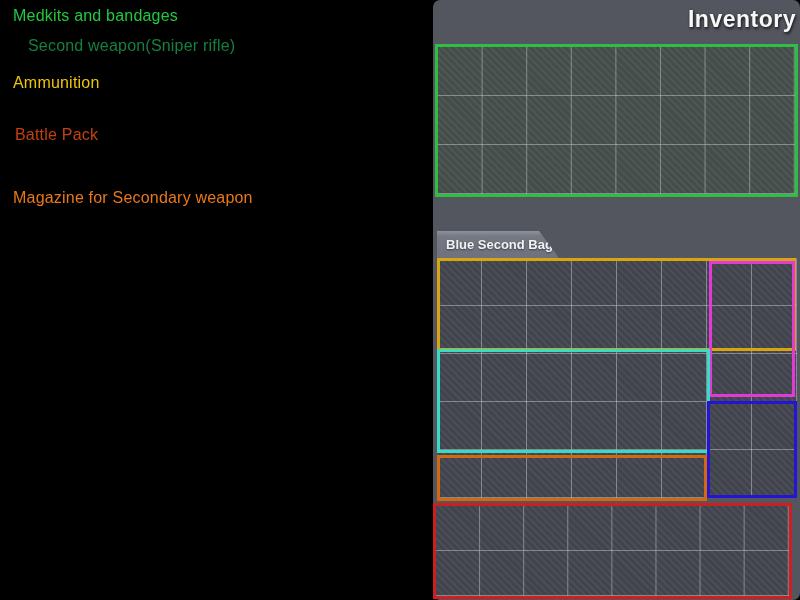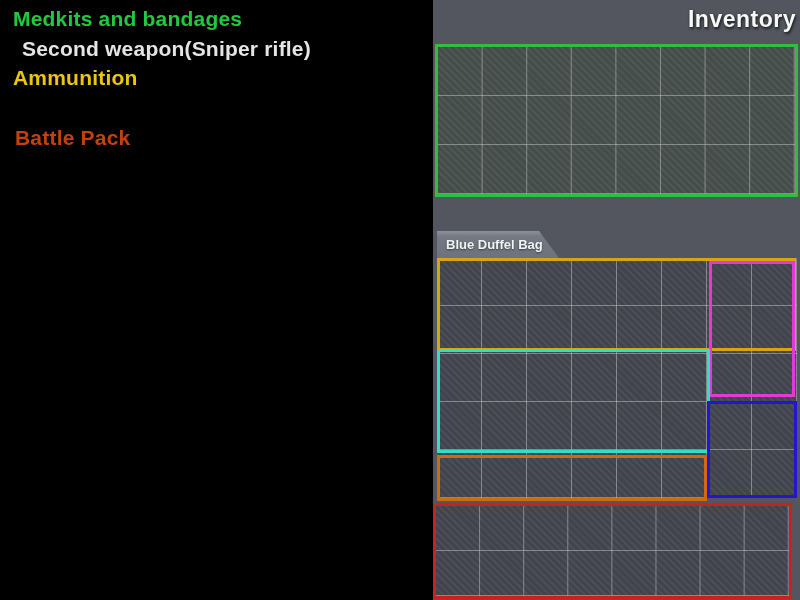--- a/index.html
+++ b/index.html
@@ -15,37 +15,38 @@
     position: relative;
     width: 800px;
     height: 600px;
     background: #000;
   }
   
   .legend { position: absolute; left: 0; top: 0; width: 433px; height: 600px; }
   .legend-line {
     position: absolute;
     left: 13px;
-    font-size: 21px;
-    font-weight: 700;
+    font-size: 16px;
+    font-weight: 400;
     white-space: nowrap;
     letter-spacing: 0.2px;
   }
   
   .panel {
     position: absolute;
     left: 433px; top: 0;
     width: 367px; height: 600px;
     background:
       radial-gradient(ellipse 130px 55px at 15px 18px, rgba(24,28,38,0.40), transparent 70%),
       radial-gradient(ellipse 110px 45px at 200px 12px, rgba(30,33,44,0.30), transparent 70%),
       radial-gradient(ellipse 150px 170px at 370px 420px, rgba(255,255,255,0.14), transparent 72%),
       radial-gradient(ellipse 200px 120px at 60px 230px, rgba(255,255,255,0.05), transparent 70%),
       linear-gradient(180deg, #50545e 0%, #555862 20%, #515359 45%, #545throw660 0%, #55575d 70%, #5b5d62 100%);
     background-color: #53565e;
+    border-radius: 7px;
   }
   .inv-title {
     position: absolute;
     right: 4px; top: 6px;
     font-size: 23px;
     font-weight: 700;
     color: #f7f7f7;
     letter-spacing: 0.5px;
     text-shadow: 1px 2px 3px rgba(0,0,0,0.65), 0 0 2px rgba(0,0,0,0.4);
   }
@@ -105,32 +106,33 @@
     text-shadow: 0 1px 2px rgba(0,0,0,0.5);
   }
 </style>
 </head>
 <body>
 
 <div class="stage">
 
   <div class="legend">
     <div class="legend-line" style="top: 7px; color: rgb(33, 201, 62);">Medkits and bandages</div>
-    <div class="legend-line" style="top: 37px; left: 22px; color: #e5e5e5;">Second weapon(Sniper rifle)</div>
-    <div class="legend-line" style="top: 66px; color: rgb(237, 197, 10);">Ammunition</div>
+    <div class="legend-line" style="top: 37px; left: 28px; color: #15803d;">Second weapon(Sniper rifle)</div>
+    <div class="legend-line" style="top: 74px; color: rgb(237, 197, 10);">Ammunition</div>
     <div class="legend-line" style="top: 126px; left: 15px; color: #c2410c;">Battle Pack</div>
+    <div class="legend-line" style="top: 189px; color: rgb(232, 120, 24);">Magazine for Secondary weapon</div>
   </div>
 
   <div class="panel">
 
     <div class="inv-title">Inventory</div>
 
     <div class="cells bordered green-grid" style="border-color: rgb(46, 190, 65);"></div>
 
-    <div class="bag-tab">Blue Duffel Bag</div>
+    <div class="bag-tab">Blue Second Bag</div>
 
     <div class="cells duffel-grid"></div>
 
     <div class="region region-ammunition" style="border-color: rgb(216, 165, 14);"></div>
     <div class="region region-battle-pack" style="border-color: rgb(226, 58, 216);"></div>
     <div class="region region-heal-booster" style="border-color: rgb(53, 220, 200);"></div>
     <div class="region region-water-rations" style="border-color: rgb(35, 21, 214);"></div>
     <div class="region region-magazine" style="border-color: rgb(210, 105, 15);"></div>
 
     <div class="cells bordered red-grid" style="border-color: rgb(204, 32, 32);"></div>

